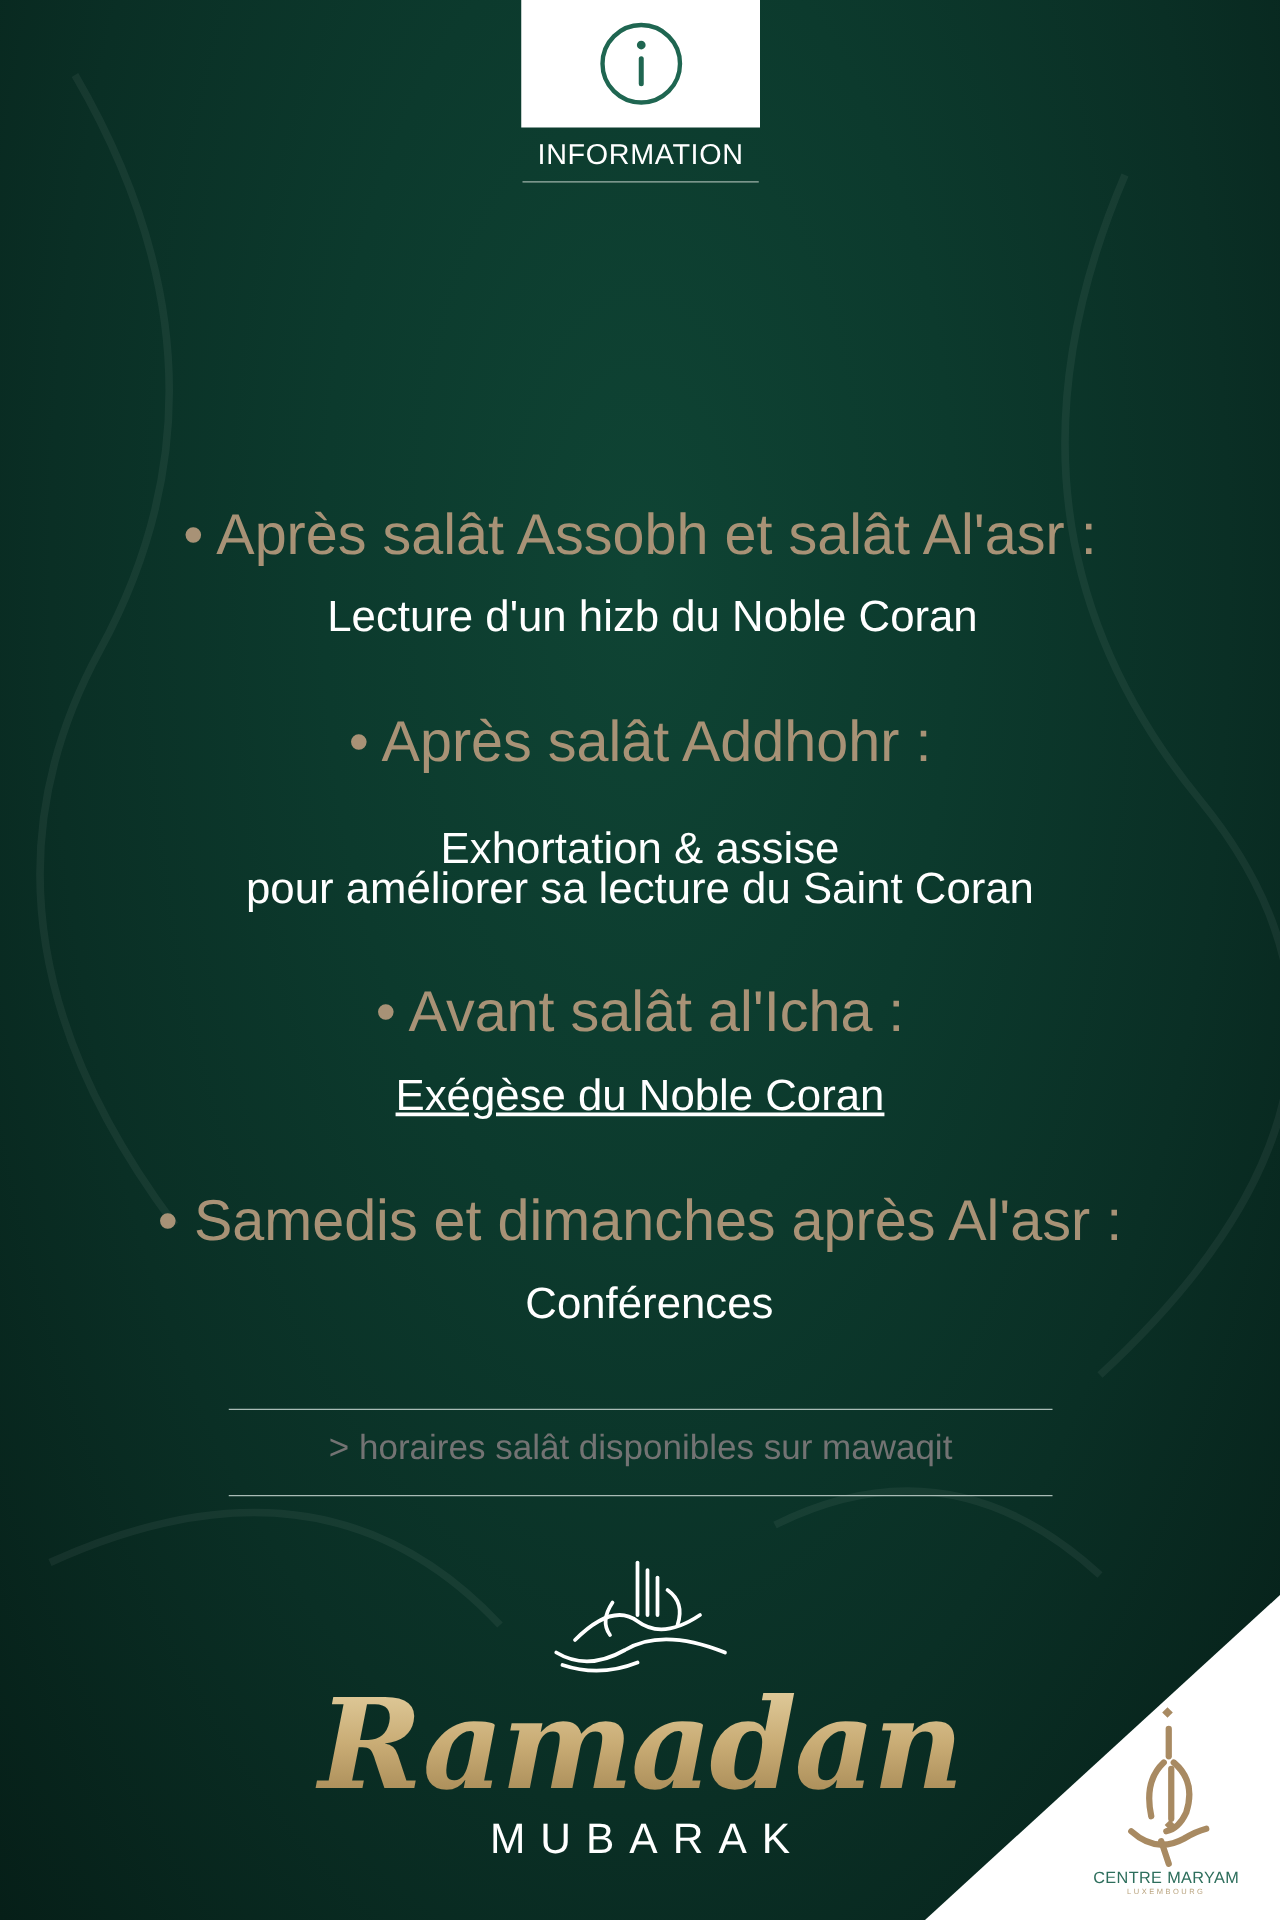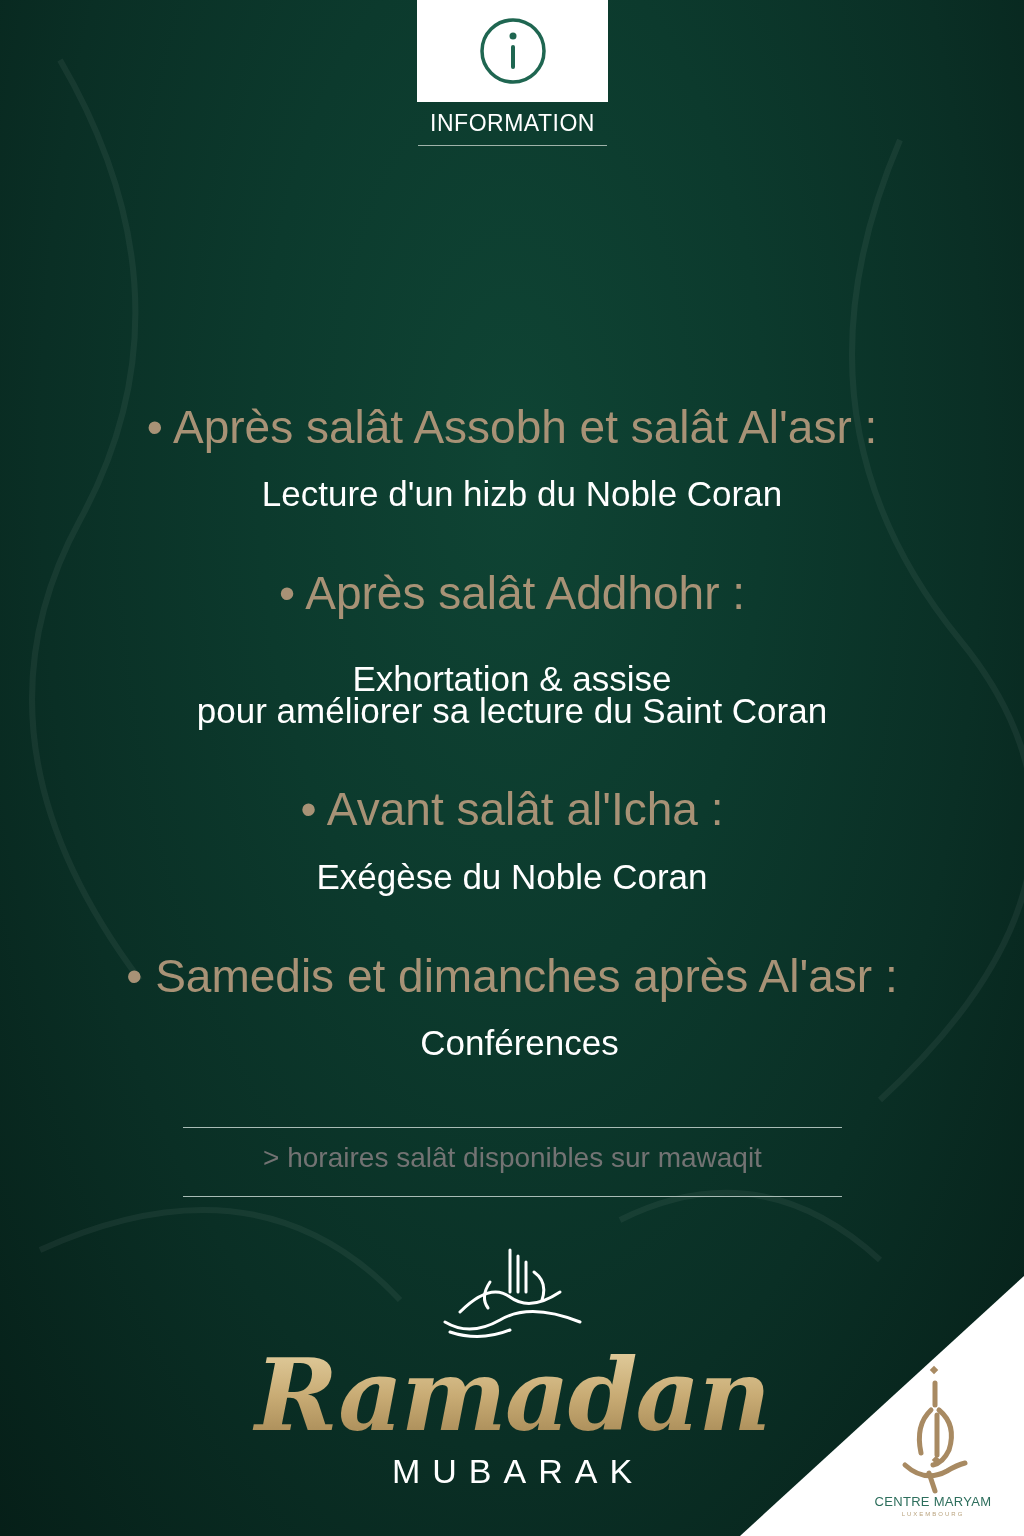--- a/index.html
+++ b/index.html
@@ -101,21 +101,21 @@
 </div>
 
 <div class="item-head" style="top:400px;">• Après salât Assobh et salât Al'asr :</div>
 <div class="item-desc" style="top:468px;padding-left:20px;">Lecture d'un hizb du Noble Coran</div>
 
 <div class="item-head" style="top:566px;">• Après salât Addhohr :</div>
 <div class="item-desc" style="top:653px;">Exhortation &amp; assise</div>
 <div class="item-desc" style="top:685px;">pour améliorer sa lecture du Saint Coran</div>
 
 <div class="item-head" style="top:782px;text-align:center;">• Avant salât al'Icha :</div>
-<div class="item-desc" style="top:851px;">Exégèse du Noble Coran</div>
+<div class="item-desc" style="top:851px;text-decoration:underline;">Exégèse du Noble Coran</div>
 
 <div class="item-head" style="top:949px;">• Samedis et dimanches après Al'asr :</div>
 <div class="item-desc" style="top:1017px;padding-left:15px;">Conférences</div>
 
 <div class="rule" style="top:1127px;"></div>
 <div class="mawaqit">&gt; horaires salât disponibles sur mawaqit</div>
 <div class="rule" style="top:1196px;"></div>
 
 <svg class="calligraphy" viewBox="0 0 160 100">
   <g fill="none" stroke="#ffffff" stroke-width="3" stroke-linecap="round">

